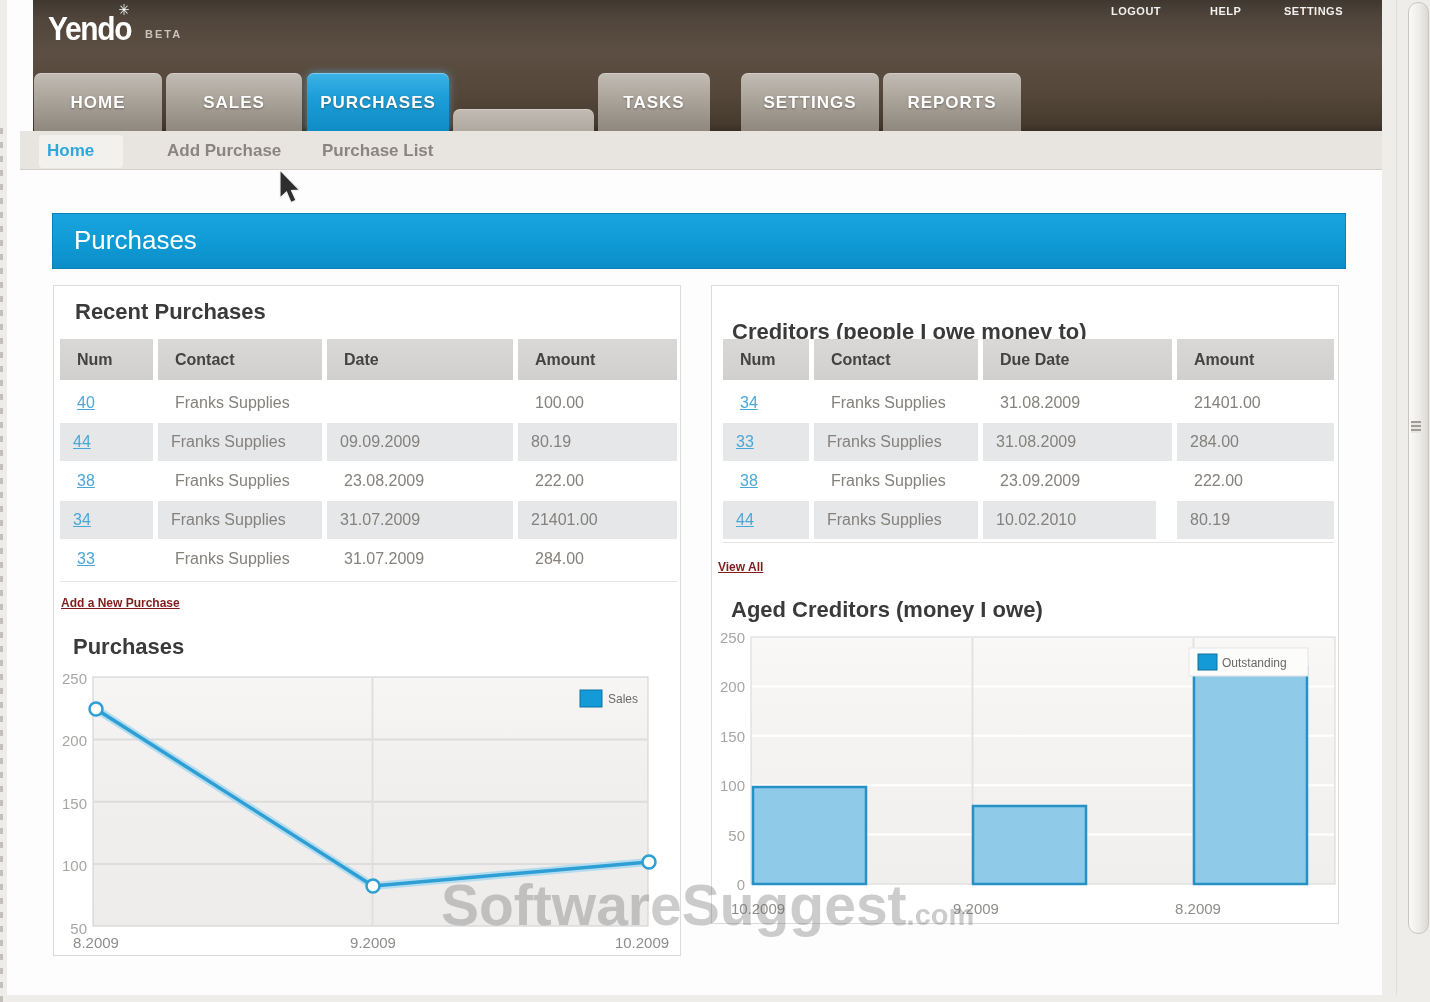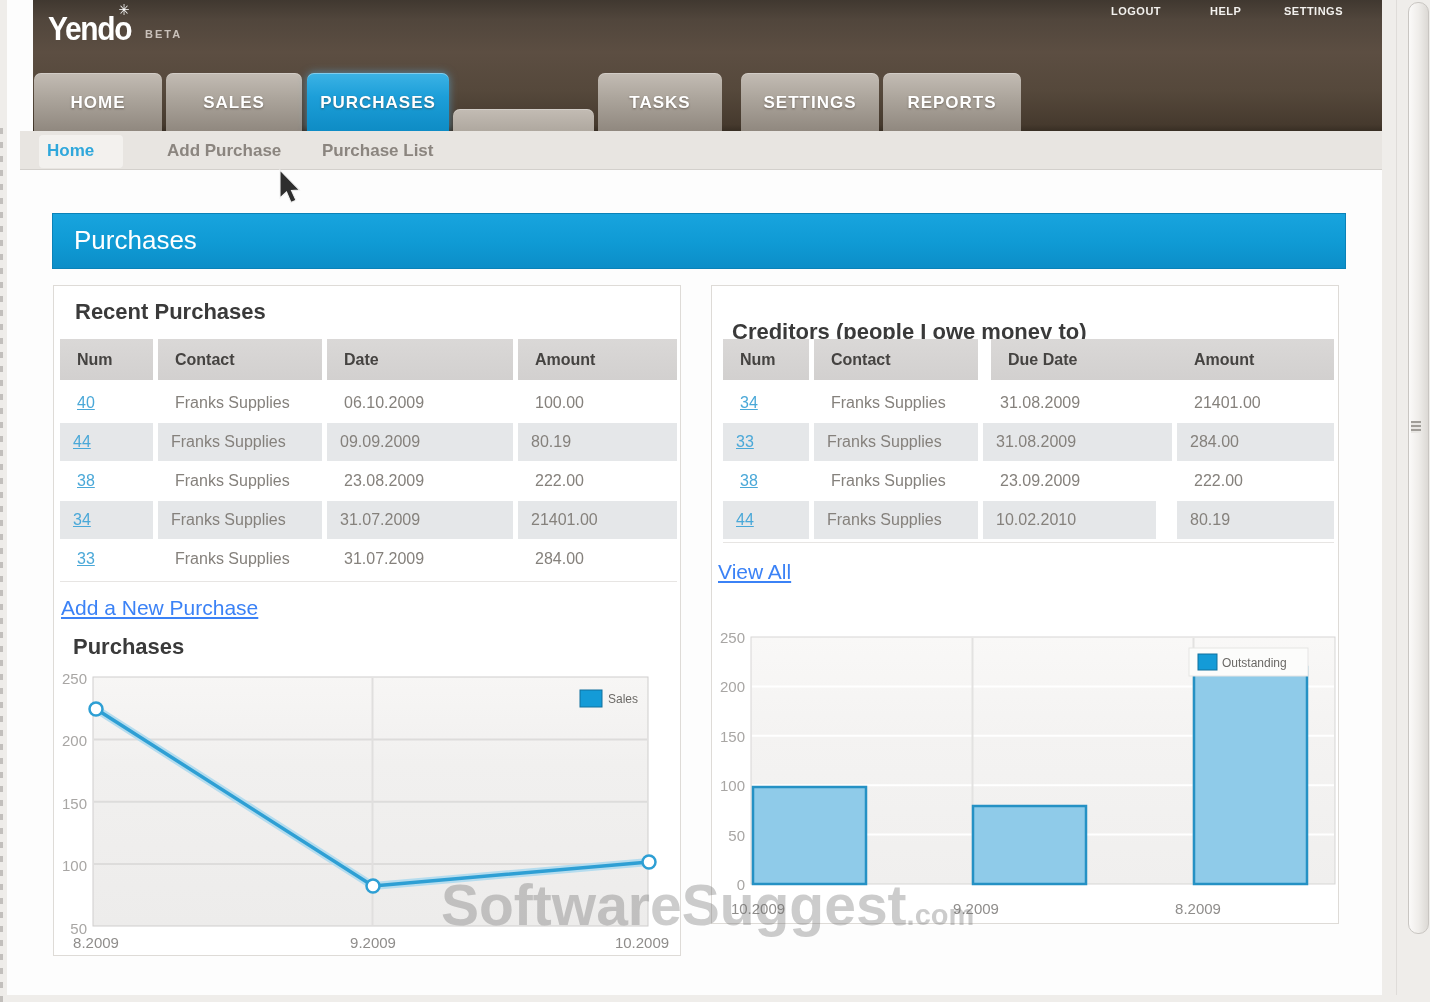--- a/index.html
+++ b/index.html
@@ -19,42 +19,42 @@
   #snhome{color:#2fa7db;}
   #banner{left:52px;top:213px;width:1271px;height:54px;background:linear-gradient(180deg,#18a4de 0%,#0f9ad4 55%,#0c8ec8 100%);border:1px solid #0a82b8;color:#fff;font-size:26px;line-height:53px;padding-left:21px;}
   .panel{background:#fff;border:1px solid #dedbd7;}
   #panelL{left:53px;top:285px;width:626px;height:669px;}
   #panelR{left:711px;top:285px;width:626px;height:637px;}
   .h2{font-size:22px;font-weight:bold;color:#3a3a3a;}
   .thcell{top:53px;height:41px;background:linear-gradient(180deg,#dad8d7 0%,#d2d0cf 100%);color:#454341;font-size:16px;font-weight:bold;line-height:41px;padding-left:17px;box-sizing:border-box;}
   .tdcell{height:38px;font-size:16px;color:#85817c;line-height:38px;padding-left:17px;box-sizing:border-box;}
   .even{background:#e5e7e9;padding-left:13px;}
   .numlink{color:#4aa8d8;text-decoration:underline;}
-  .link{font-size:21px;color:#3b82f6;text-decoration:underline;}
+  .link{font-size:12px;color:#7f1d1d;text-decoration:underline;font-weight:bold;}
   #watermark{left:441px;top:872px;font-size:57px;font-weight:bold;color:rgba(110,110,110,0.35);letter-spacing:0px;white-space:nowrap;}
   #watermark .com{font-size:29px;font-weight:bold;}
   #scrolltrack{left:1408px;top:2px;width:19px;height:930px;border:1px solid #c9c6c2;border-radius:10px;background:linear-gradient(90deg,#fbfaf9 0%,#efedea 50%,#dcd9d5 100%);}
   #scrollgrip{left:1411px;top:421px;width:10px;height:12px;background:repeating-linear-gradient(180deg,#a09d98 0 2px,#e8e6e3 2px 4px);}
   #vline{left:1396px;top:0;width:1px;height:995px;background:#dfdcd9;}
 </style>
 </head>
 <body>
   <div class="abs" id="appwhite"></div>
   <div class="abs" id="leftstrip"></div>
   <div class="abs" id="header">
     <div class="abs" id="logo">Yendo<span class="abs" id="logostar">✳</span></div>
     <div class="abs" id="beta">BETA</div>
     <div class="abs toplink" style="left:1078px;">LOGOUT</div>
     <div class="abs toplink" style="left:1177px;">HELP</div>
     <div class="abs toplink" style="left:1251px;">SETTINGS</div>
     <div class="abs tab" style="left:1px;width:128px;">HOME</div>
     <div class="abs tab" style="left:133px;width:136px;">SALES</div>
     <div class="abs tab tabactive" style="left:274px;width:142px;">PURCHASES</div>
     <div class="abs tab" style="left:420px;width:141px;margin-top:36px;">CONTACTS</div>
-    <div class="abs tab" style="left:565px;width:124px;">TASKS</div>
+    <div class="abs tab" style="left:565px;width:112px;">TASKS</div>
     <div class="abs tab" style="left:708px;width:138px;">SETTINGS</div>
     <div class="abs tab" style="left:850px;width:138px;">REPORTS</div>
   </div>
   <div class="abs" id="subnav">
     <div class="abs" style="left:19px;top:4px;width:84px;height:33px;background:rgba(252,251,250,.55);border-radius:4px;"></div>
     <div class="abs snitem" id="snhome" style="left:27px;">Home</div>
     <div class="abs snitem" style="left:147px;">Add Purchase</div>
     <div class="abs snitem" style="left:302px;">Purchase List</div>
   </div>
   <svg class="abs" id="cursor" style="left:277px;top:169px;" width="26" height="38" viewBox="0 0 26 38">
@@ -63,21 +63,20 @@
   <div class="abs" id="banner">Purchases</div>
 
   <div class="abs panel" id="panelL">
     <div class="abs h2" style="left:21px;top:13px;">Recent Purchases</div>
     <div class="abs thcell" style="left:6px;width:93px;">Num</div>
     <div class="abs thcell" style="left:104px;width:164px;">Contact</div>
     <div class="abs thcell" style="left:273px;width:186px;">Date</div>
     <div class="abs thcell" style="left:464px;width:159px;">Amount</div>
     <div class="abs tdcell" style="left:6px;top:98px;width:93px;"><span class="numlink">40</span></div>
     <div class="abs tdcell" style="left:104px;top:98px;width:164px;">Franks Supplies</div>
-    <div class="abs tdcell" style="left:273px;top:98px;width:186px;">06.10.2009</div>
     <div class="abs tdcell" style="left:464px;top:98px;width:159px;">100.00</div>
     <div class="abs tdcell even" style="left:6px;top:137px;width:93px;"><span class="numlink">44</span></div>
     <div class="abs tdcell even" style="left:104px;top:137px;width:164px;">Franks Supplies</div>
     <div class="abs tdcell even" style="left:273px;top:137px;width:186px;">09.09.2009</div>
     <div class="abs tdcell even" style="left:464px;top:137px;width:159px;">80.19</div>
     <div class="abs tdcell" style="left:6px;top:176px;width:93px;"><span class="numlink">38</span></div>
     <div class="abs tdcell" style="left:104px;top:176px;width:164px;">Franks Supplies</div>
     <div class="abs tdcell" style="left:273px;top:176px;width:186px;">23.08.2009</div>
     <div class="abs tdcell" style="left:464px;top:176px;width:159px;">222.00</div>
     <div class="abs tdcell even" style="left:6px;top:215px;width:93px;"><span class="numlink">34</span></div>
@@ -124,40 +123,41 @@
     <circle cx="595" cy="200" r="6.5" fill="#fff" stroke="#2e9fd4" stroke-width="2.5"></circle>
     <rect x="526" y="28" width="22" height="17" fill="#149bd7" stroke="#11719d" stroke-width="1"></rect>
     <text x="554" y="41" font-size="12" fill="#6b6966" font-family="Liberation Sans">Sales</text>
     </svg>
   </div>
 
   <div class="abs panel" id="panelR">
     <div class="abs h2" style="left:20px;top:13px;margin-top:20px;">Creditors (people I owe money to)</div>
     <div class="abs thcell" style="left:11px;width:86px;">Num</div>
     <div class="abs thcell" style="left:102px;width:164px;">Contact</div>
-    <div class="abs thcell" style="left:271px;width:189px;margin-left:8px;">Due Date</div>
+    <div class="abs thcell" style="left:271px;width:189px;">Due Date</div>
     <div class="abs thcell" style="left:465px;width:157px;">Amount</div>
     <div class="abs tdcell" style="left:11px;top:98px;width:86px;"><span class="numlink">34</span></div>
     <div class="abs tdcell" style="left:102px;top:98px;width:164px;">Franks Supplies</div>
     <div class="abs tdcell" style="left:271px;top:98px;width:189px;">31.08.2009</div>
     <div class="abs tdcell" style="left:465px;top:98px;width:157px;">21401.00</div>
     <div class="abs tdcell even" style="left:11px;top:137px;width:86px;"><span class="numlink">33</span></div>
     <div class="abs tdcell even" style="left:102px;top:137px;width:164px;">Franks Supplies</div>
     <div class="abs tdcell even" style="left:271px;top:137px;width:189px;">31.08.2009</div>
     <div class="abs tdcell even" style="left:465px;top:137px;width:157px;">284.00</div>
     <div class="abs tdcell" style="left:11px;top:176px;width:86px;"><span class="numlink">38</span></div>
     <div class="abs tdcell" style="left:102px;top:176px;width:164px;">Franks Supplies</div>
     <div class="abs tdcell" style="left:271px;top:176px;width:189px;">23.09.2009</div>
     <div class="abs tdcell" style="left:465px;top:176px;width:157px;">222.00</div>
     <div class="abs tdcell even" style="left:11px;top:215px;width:86px;"><span class="numlink">44</span></div>
     <div class="abs tdcell even" style="left:102px;top:215px;width:164px;">Franks Supplies</div>
     <div class="abs tdcell even" style="left:271px;top:215px;width:173px;">10.02.2010</div>
     <div class="abs tdcell even" style="left:465px;top:215px;width:157px;">80.19</div>
     <div class="abs" style="left:11px;top:256px;width:611px;height:1px;background:#e7e5e3;"></div>
     <div class="abs link" style="left:6px;top:274px;">View All</div>
+    <div class="abs h2" style="left:19px;top:311px;">Aged Creditors (money I owe)</div>
     <svg class="abs" style="left:0;top:345px;" width="626" height="292" viewBox="0 0 626 292">
     <rect x="39" y="6" width="584" height="247" fill="url(#pg2)" stroke="#d7d6d5" stroke-width="1"></rect>
     <line x1="40" y1="55.4" x2="622" y2="55.4" stroke="#ffffff" stroke-width="2"></line>
     <line x1="40" y1="104.8" x2="622" y2="104.8" stroke="#ffffff" stroke-width="2"></line>
     <line x1="40" y1="154.2" x2="622" y2="154.2" stroke="#ffffff" stroke-width="2"></line>
     <line x1="40" y1="203.6" x2="622" y2="203.6" stroke="#ffffff" stroke-width="2"></line>
     <line x1="260.5" y1="7" x2="260.5" y2="252" stroke="#e3e2e1" stroke-width="2"></line>
     <line x1="481.5" y1="7" x2="481.5" y2="252" stroke="#e3e2e1" stroke-width="2"></line>
     <text x="33" y="12" text-anchor="end" font-size="15" fill="#a8a6a4" font-family="Liberation Sans">250</text>
     <text x="33" y="61.4" text-anchor="end" font-size="15" fill="#a8a6a4" font-family="Liberation Sans">200</text>

